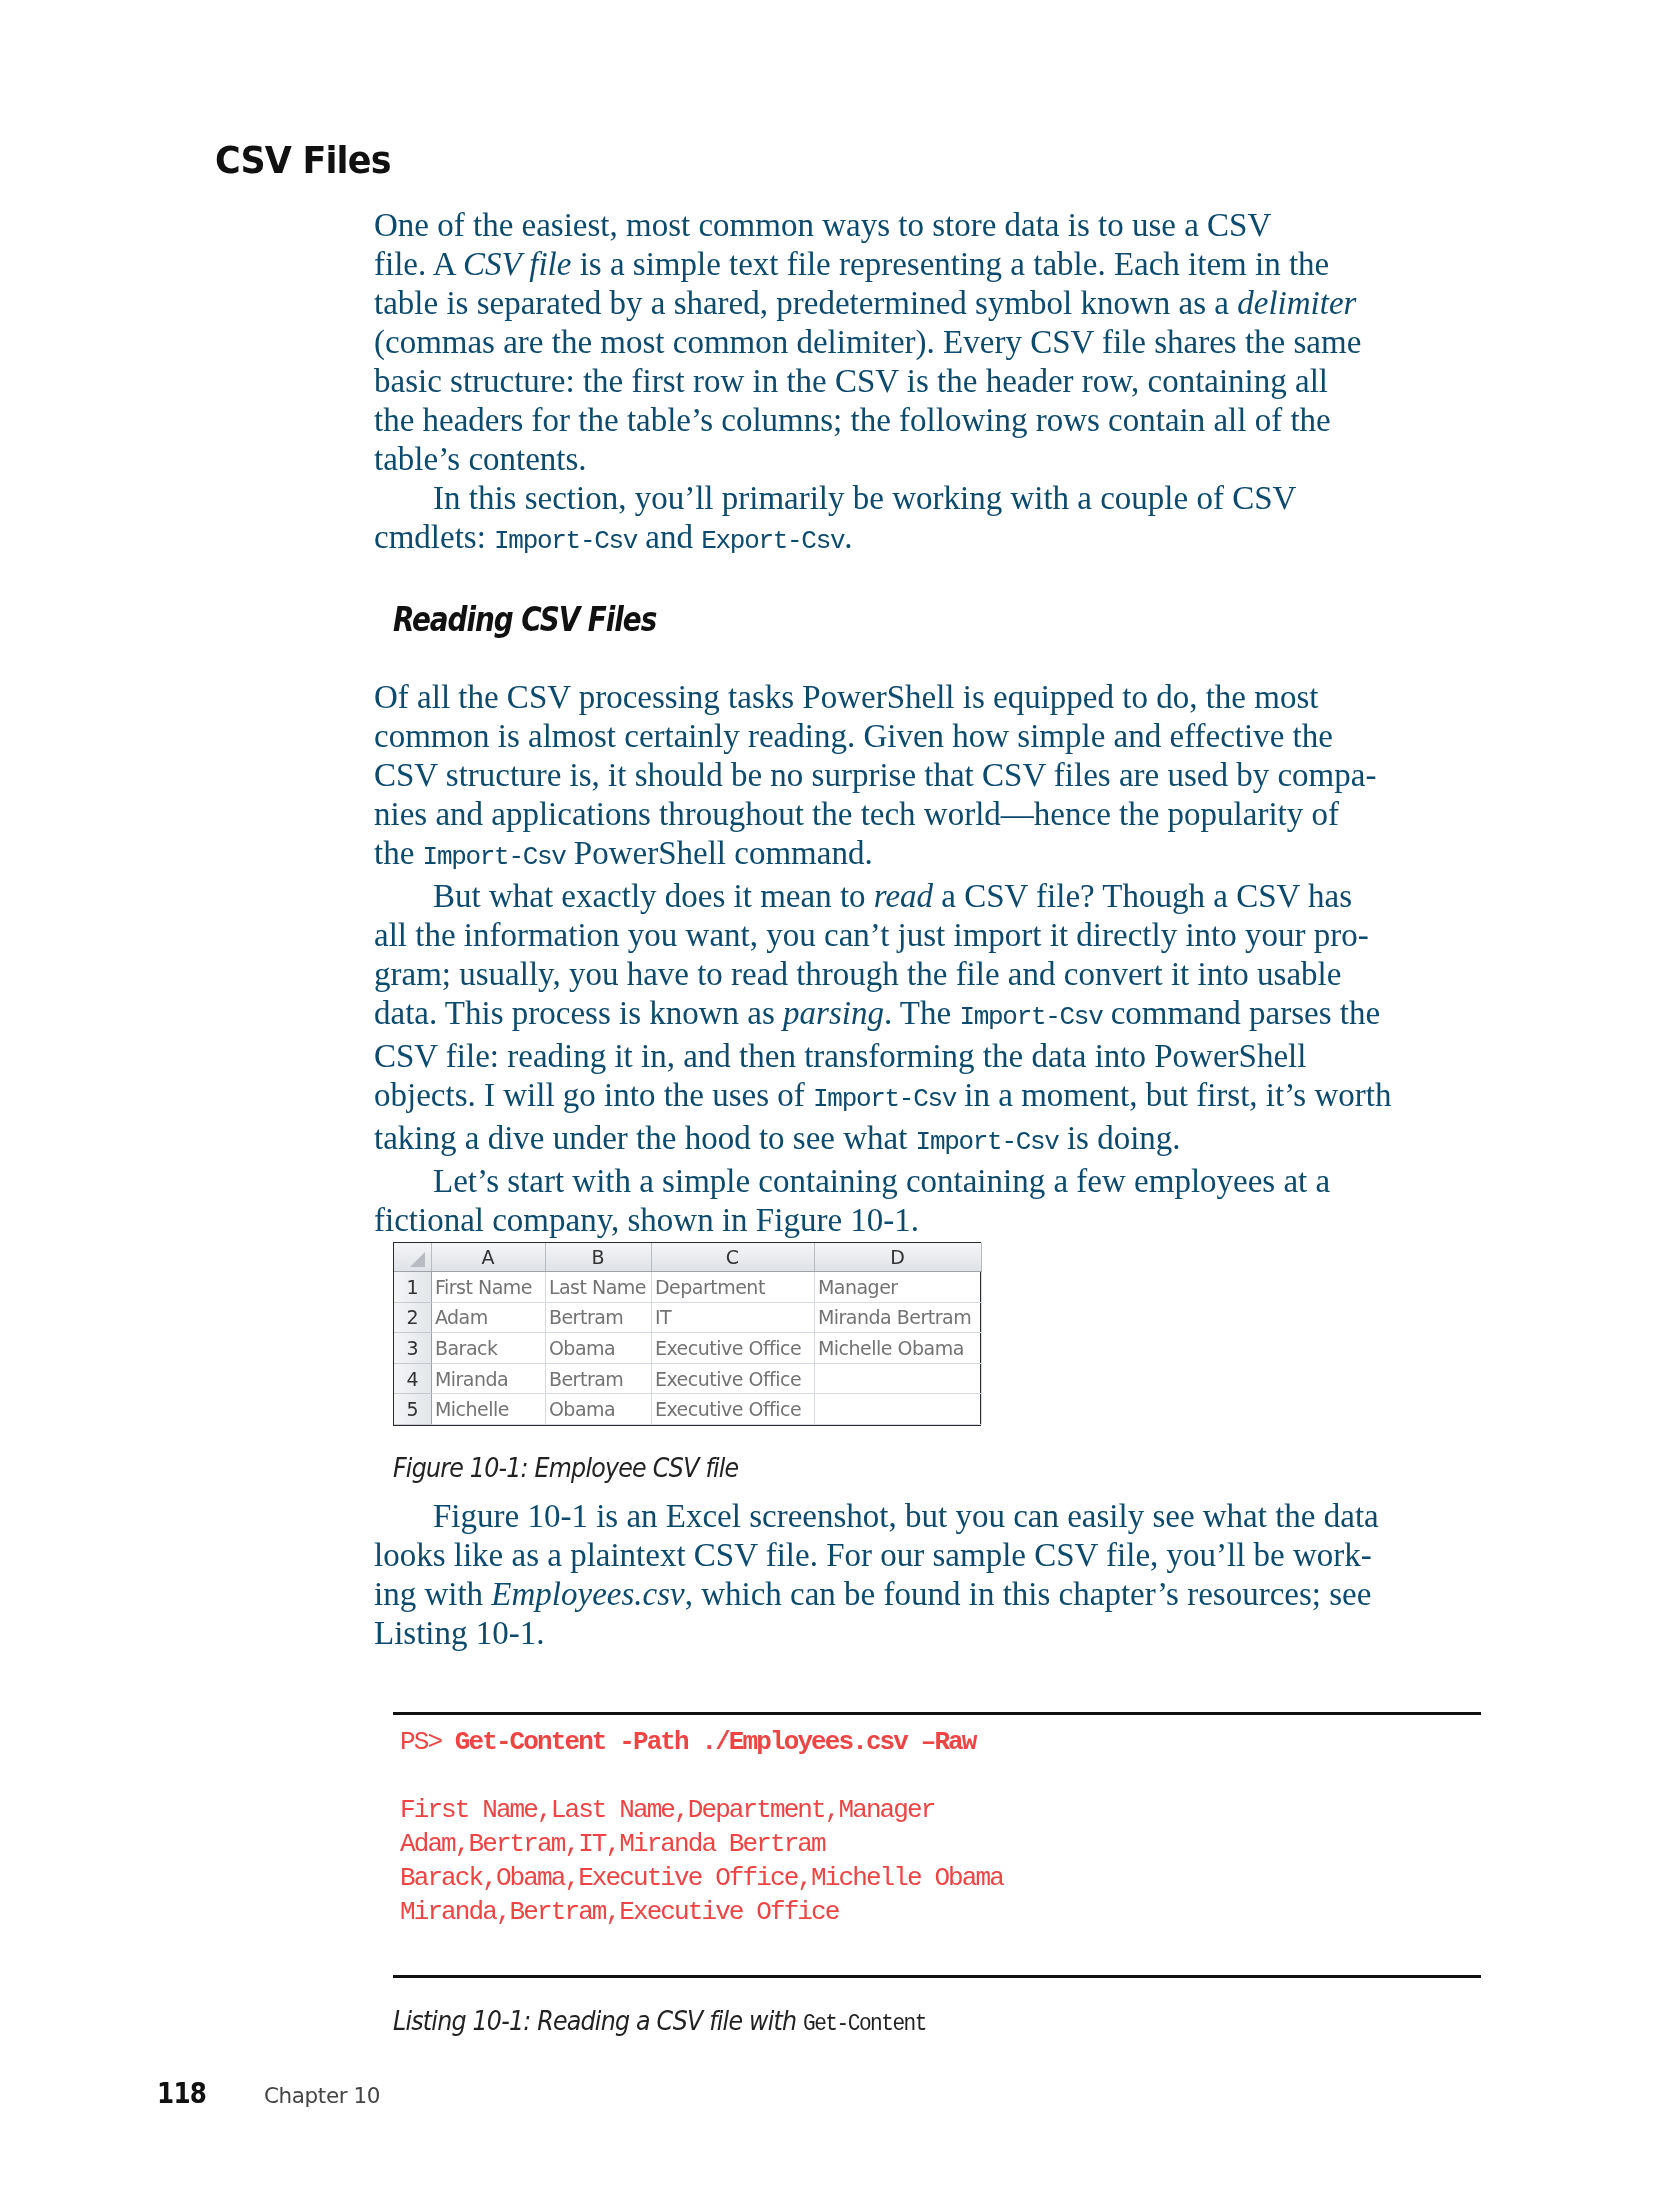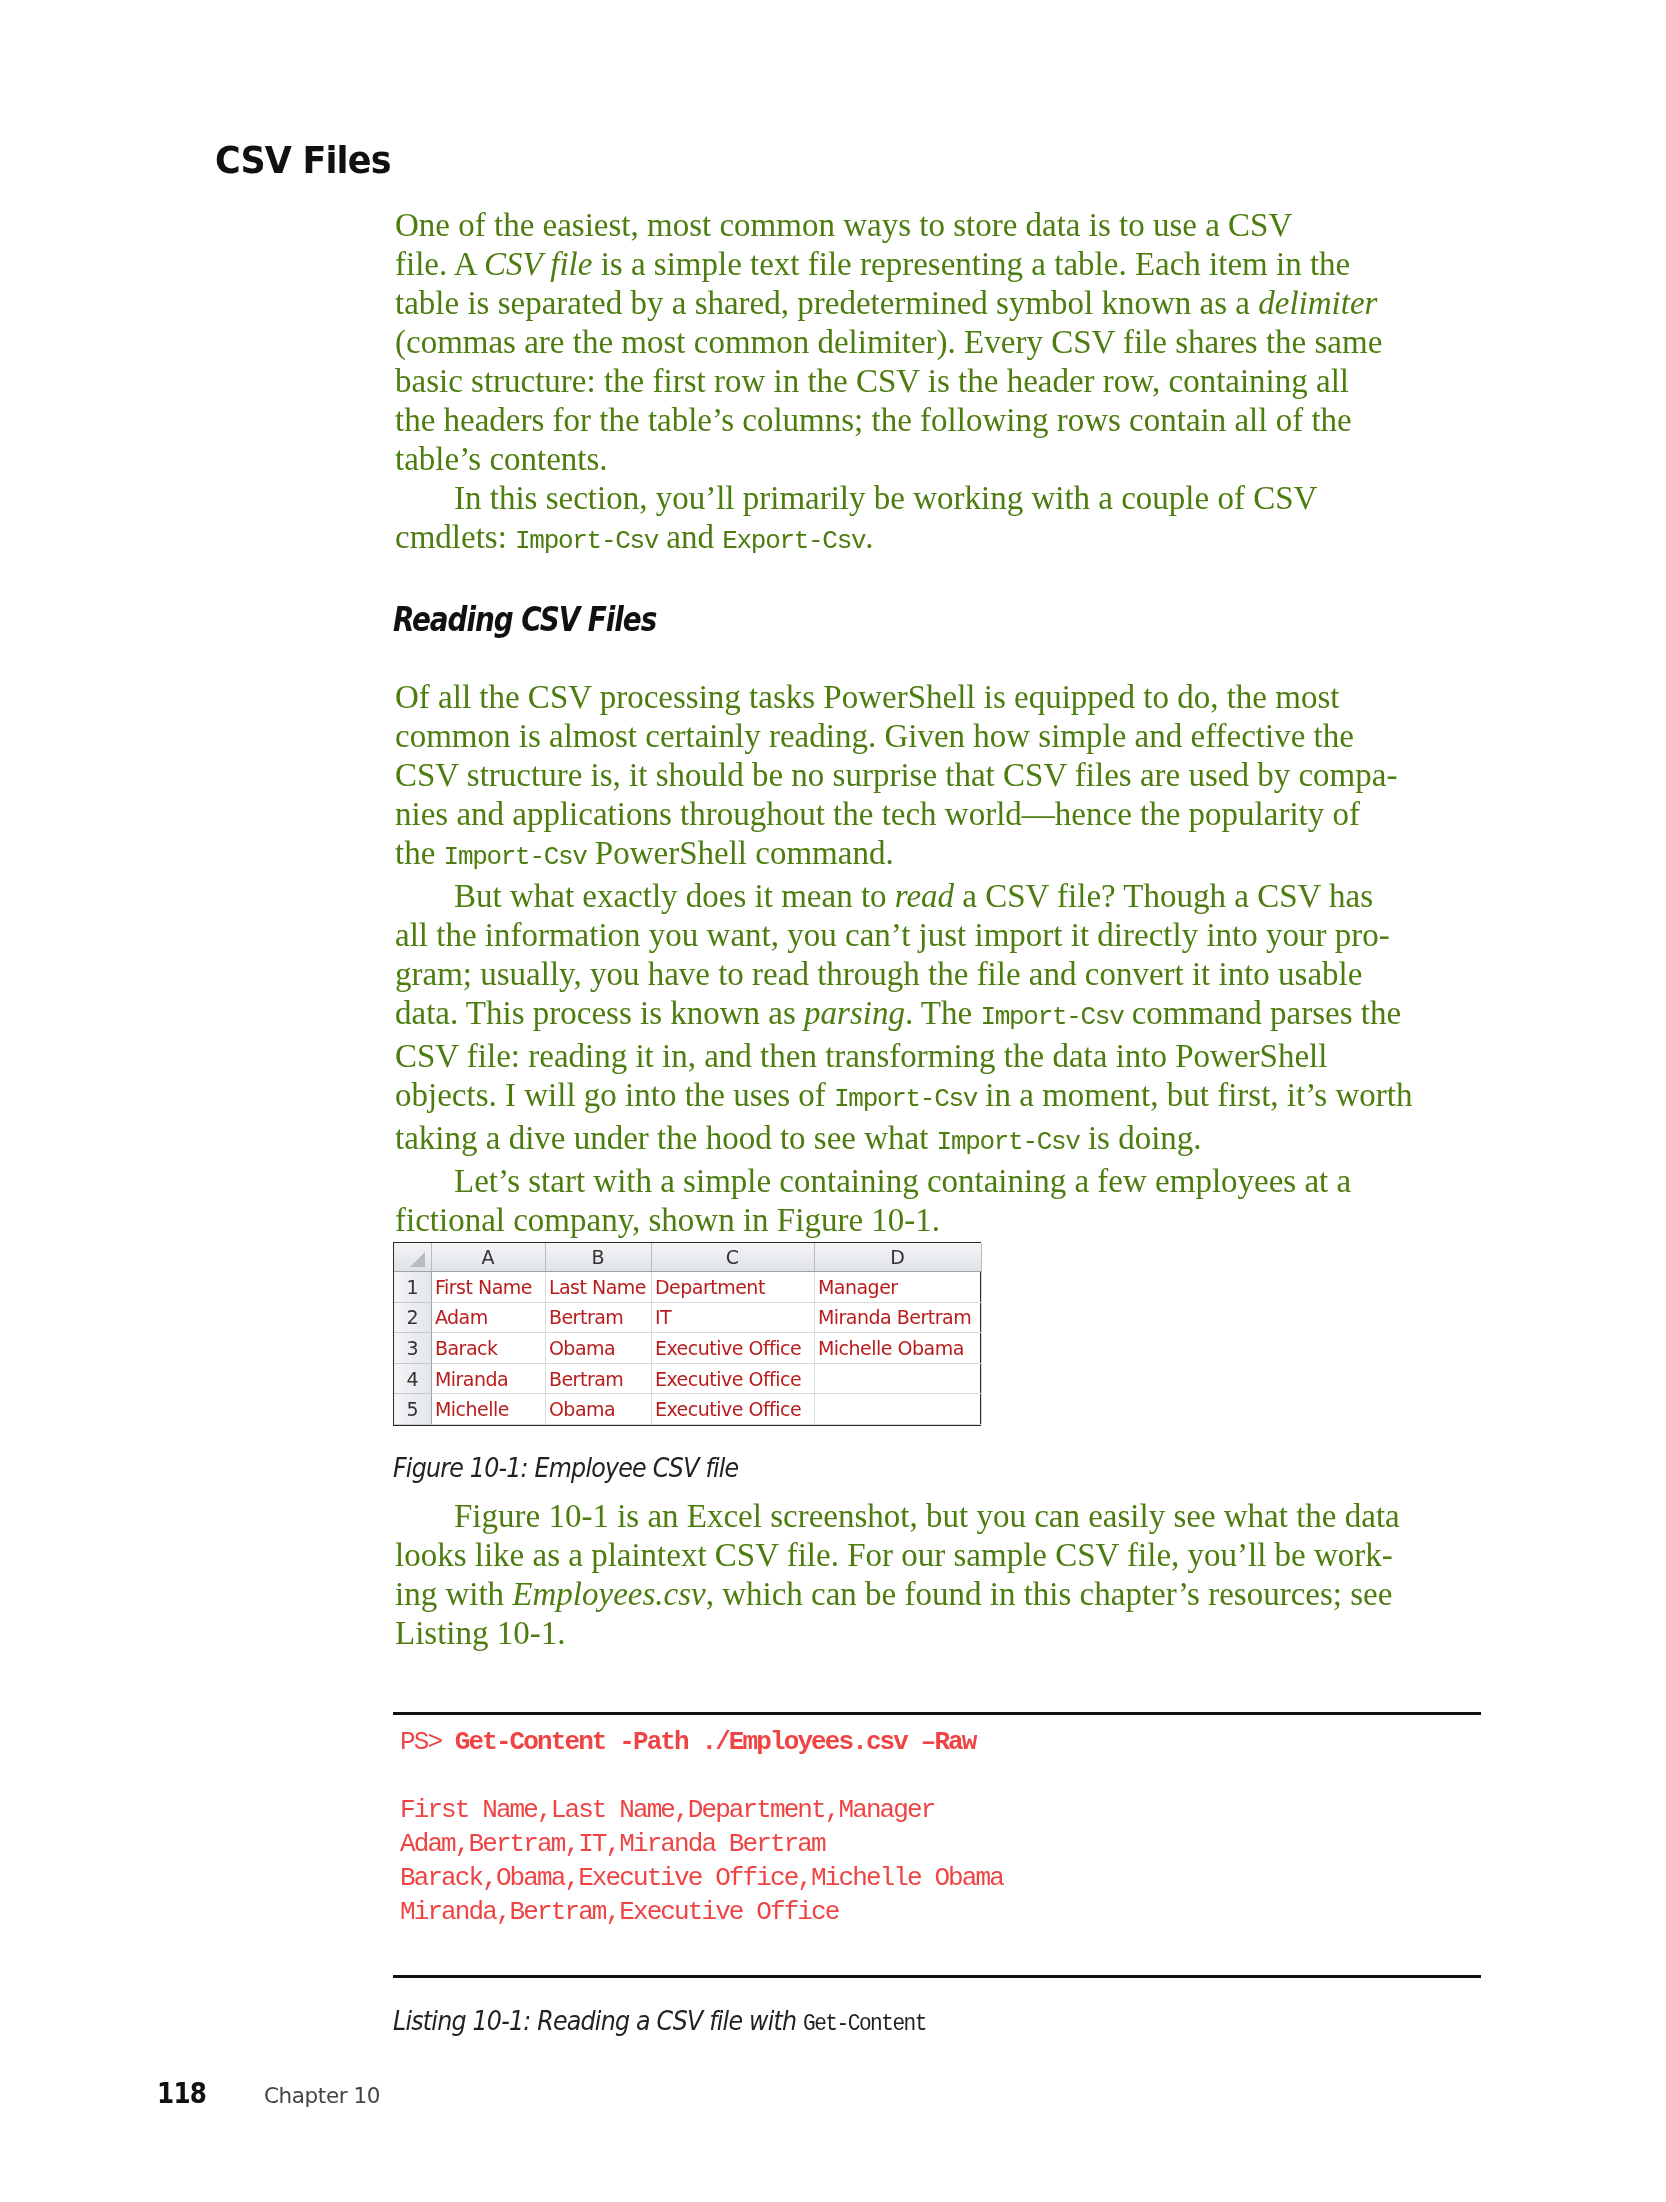--- a/index.html
+++ b/index.html
@@ -1,35 +1,35 @@
 <!DOCTYPE html>
 <html style="font-size:13.8px"><head>
 <meta charset="utf-8">
 <style>
   html, body { margin:0; padding:0; background:#ffffff; }
   body { width:1667px; height:2203px; position:relative; overflow:hidden; color:#111; }
 
   .h1 { position:absolute; left:215px; top:138px; font-family:"DejaVu Sans", sans-serif; font-weight:bold; font-size:38px; letter-spacing:-0.9px; transform:scaleX(0.92); transform-origin:left top; }
   .h2 { position:absolute; left:393px; top:599px; font-family:"DejaVu Sans", sans-serif; font-weight:bold; font-style:italic; font-size:34px; letter-spacing:-1.3px; transform:scaleX(0.82); transform-origin:left top; }
 
-  .para { position:absolute; left:395px; width:1075px; font-family:"Liberation Serif", serif; font-size:33px; line-height:39px; color:#4d7c0f; }
+  .para { position:absolute; left:374px; width:1075px; font-family:"Liberation Serif", serif; font-size:33px; line-height:39px; color:#0c4a6e; }
   .para .line { display:block; white-space:nowrap; }
   .indent { padding-left:59px; }
   .code-inline { font-family:"Liberation Mono", "DejaVu Sans Mono", monospace; font-size:26px; letter-spacing:-1.3px; }
   em { }
 
   .p1 { top:206px; }
   .p2 { top:678px; }
   .p3 { top:1497px; }
 
   
   .sheet { position:absolute; left:393px; top:1242px; width:588px; height:184px; border:1.7px solid #2a2a2a; box-sizing:border-box; background:#fff; }
   .sheet table { border-collapse:collapse; width:100%; height:100%; font-family:"DejaVu Sans", sans-serif; font-size:19px; table-layout:fixed; }
   .sheet th { background:linear-gradient(#f4f5f7,#dfe2e6); color:#333; font-weight:normal; border-right:0.9px solid #b8bcc2; border-bottom:0.9px solid #9ea3aa; height:28px; text-align:center; padding:0; }
-  .sheet td { border-right:0.9px solid #d5dae3; border-bottom:0.9px solid #d5dae3; padding:0 3.4px; white-space:nowrap; overflow:hidden; color:#b91c1c; letter-spacing:-0.5px; }
+  .sheet td { border-right:0.9px solid #d5dae3; border-bottom:0.9px solid #d5dae3; padding:0 3.4px; white-space:nowrap; overflow:hidden; color:#737373; letter-spacing:-0.5px; }
   .sheet td.rownum { background:linear-gradient(90deg,#f3f4f6,#e3e6ea); text-align:center; color:#333; border-right:0.9px solid #9ea3aa; border-bottom:0.9px solid #c6cad0; padding:0; }
   .sheet th.corner { position:relative; }
   .corner-tri { position:absolute; right:5.2px; bottom:4.3px; width:0; height:0; border-left:15.5px solid transparent; border-bottom:15.5px solid #b8bcc2; }
 
   .fig-caption { position:absolute; left:393px; top:1452px; font-family:"DejaVu Sans", sans-serif; font-style:italic; font-size:27px; letter-spacing:-0.9px; transform:scaleX(0.88); transform-origin:left top; color:#222; }
 
   .rule { position:absolute; left:393px; width:1088px; height:2.6px; background:#111; }
   .rule-top { top:1712px; }
   .rule-bottom { top:1975px; }
 

